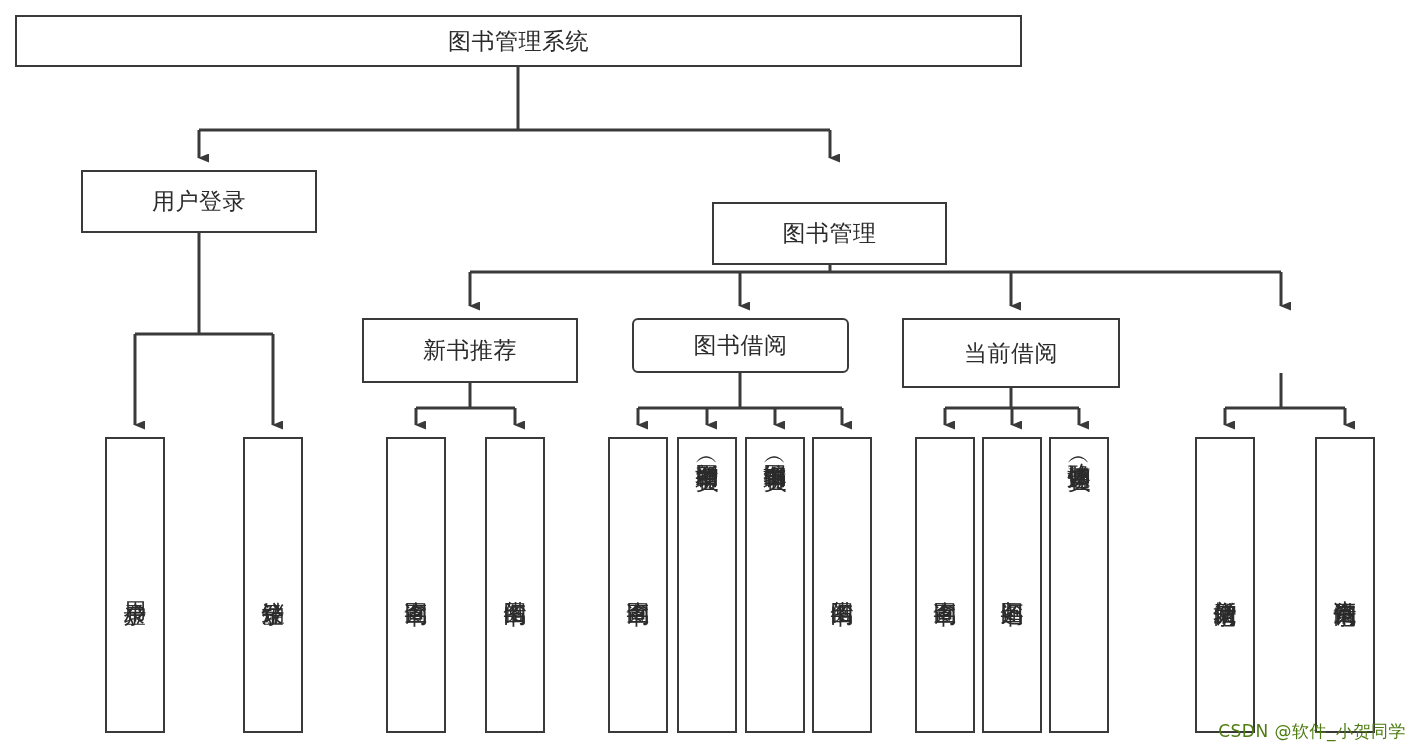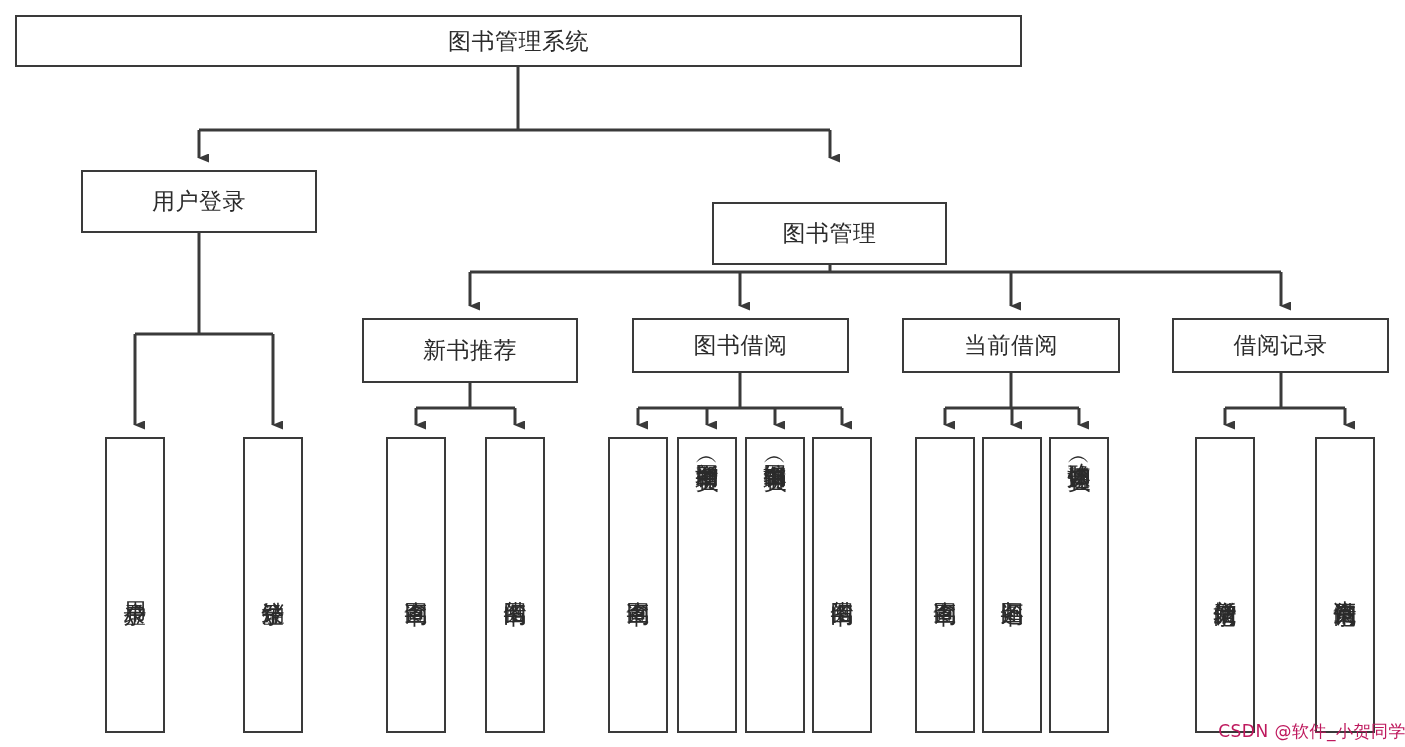--- a/index.html
+++ b/index.html
@@ -62,21 +62,21 @@
   }
   .node-v.mid-text {
     align-items: center;
     padding-top: 0;
   }
   .watermark {
     position: absolute;
     right: 10px;
     bottom: 4px;
     font-size: 17px;
-    color: #be185d;
+    color: #4d7c0f;
     letter-spacing: 0.5px;
     white-space: nowrap;
     z-index: 5;
   }
 </style>
 </head>
 <body>
 
 <div id="diagram-root">
 
@@ -137,28 +137,25 @@
   <div class="node node-h" style="left:81px; top:170px; width:236px; height:63px;">
     <span class="node-label">用户登录</span>
   </div>
   <div class="node node-h" style="left:712px; top:170px; width:235px; height:63px;margin-top:32px;">
     <span class="node-label">图书管理</span>
   </div>
 
   <div class="node node-h" style="left:362px; top:318px; width:216px; height:65px;">
     <span class="node-label">新书推荐</span>
   </div>
-  <div class="node node-h" style="left:632px; top:318px; width:217px; height:55px;">
+  <div class="node node-h" style="left:632px; top:318px; width:217px; height:55px;border-radius:6px;">
     <span class="node-label">图书借阅</span>
   </div>
-  <div class="node node-h" style="left:902px; top:318px; width:218px; height:55px;">
+  <div class="node node-h" style="left:902px; top:318px; width:218px; height:70px;">
     <span class="node-label">当前借阅</span>
-  </div>
-  <div class="node node-h" style="left:1172px; top:318px; width:217px; height:55px;">
-    <span class="node-label">借阅记录</span>
   </div>
 
   <div class="node node-v mid-text" style="left:105px; top:437px; width:60px; height:296px;">
     <span class="node-label">用户登录</span>
   </div>
   <div class="node node-v mid-text" style="left:243px; top:437px; width:60px; height:296px;">
     <span class="node-label">注销登录</span>
   </div>
   <div class="node node-v mid-text" style="left:386px; top:437px; width:60px; height:296px;">
     <span class="node-label">查询图书</span>

